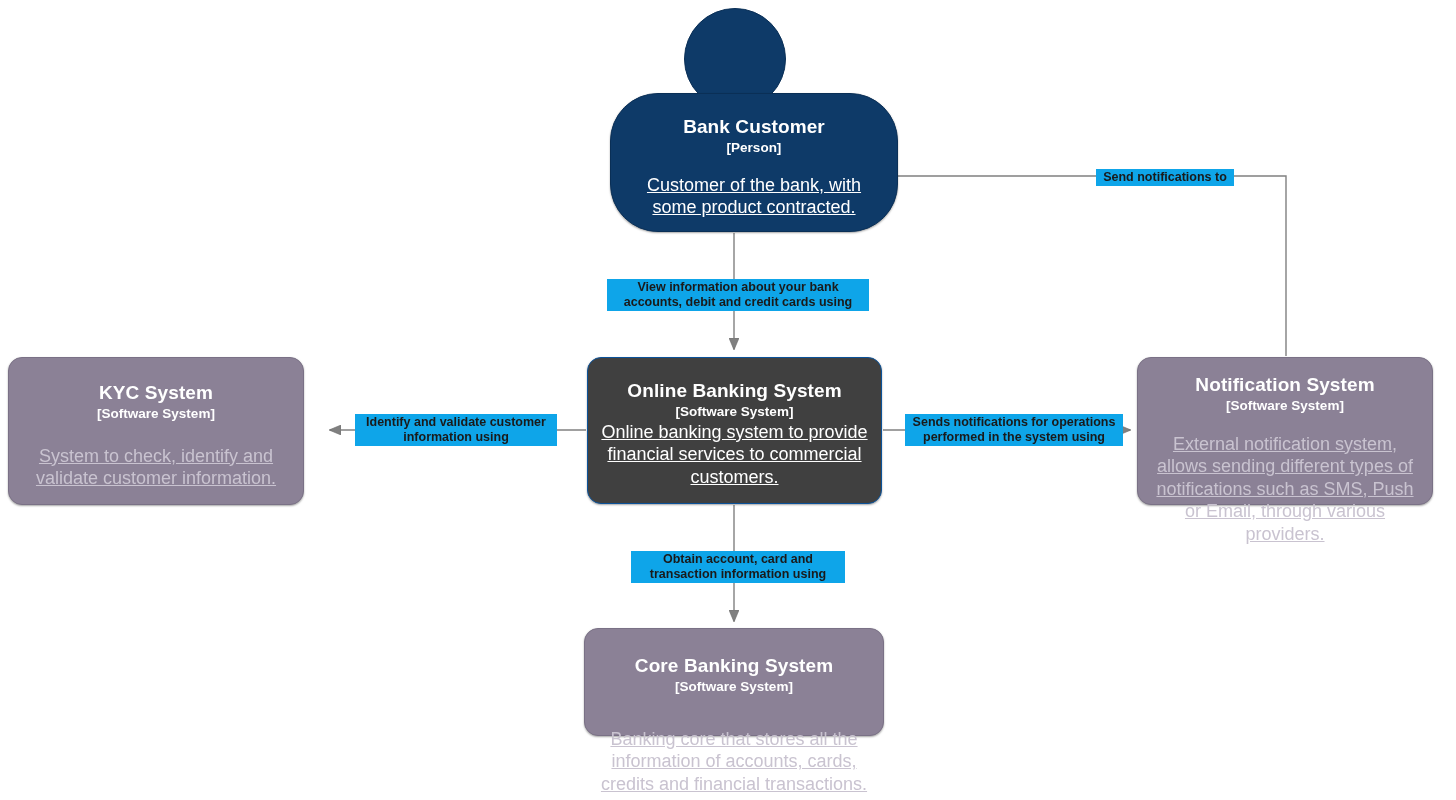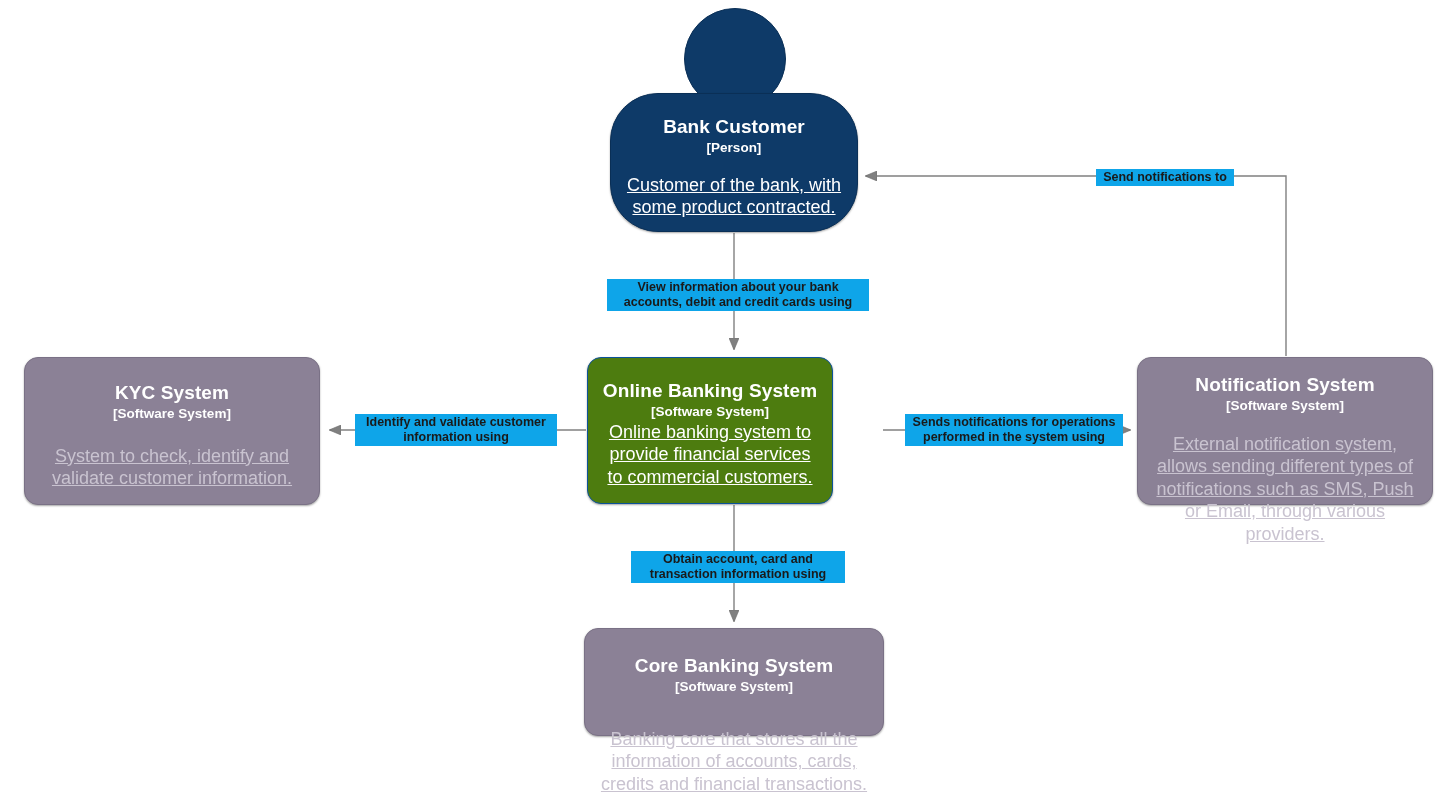--- a/index.html
+++ b/index.html
@@ -59,21 +59,21 @@
     font-weight: normal;
     line-height: 1.25;
     color: #ffffff;
     text-decoration: underline;
   }
 
   
   #person-customer {
     left: 610px;
     top: 93px;
-    width: 248px;
+    width: 288px;
     height: 139px;
     background: #0E3A68;
     border: 1px solid #0A2F56;
     border-radius: 48px;
     padding-top: 22px;
     z-index: 3;
   }
   #person-customer .n-desc {
     margin-top: 17px;
     max-width: 216px;
@@ -87,41 +87,41 @@
     border-radius: 50%;
     background: #0E3A68;
     border: 1px solid #0A2F56;
     z-index: 2;
   }
 
   
   #node-online-banking {
     left: 587px;
     top: 357px;
-    width: 246px;
+    width: 295px;
     height: 147px;
-    background: #4d7c0f;
+    background: #404040;
     border: 1px solid #0B5299;
     padding-top: 22px;
     z-index: 3;
   }
   #node-online-banking .n-desc {
     max-width: 268px;
   }
 
   
   .external {
     background: #8B8196;
     border: 1px solid #7A7186;
   }
   .external .n-desc {
     color: #C9C3D0;
   }
   #node-kyc {
-    left: 24px;
+    left: 8px;
     top: 357px;
     width: 296px;
     height: 148px;
     padding-top: 24px;
     z-index: 3;
   }
   #node-kyc .n-desc {
     margin-top: 22px;
     max-width: 284px;
   }

